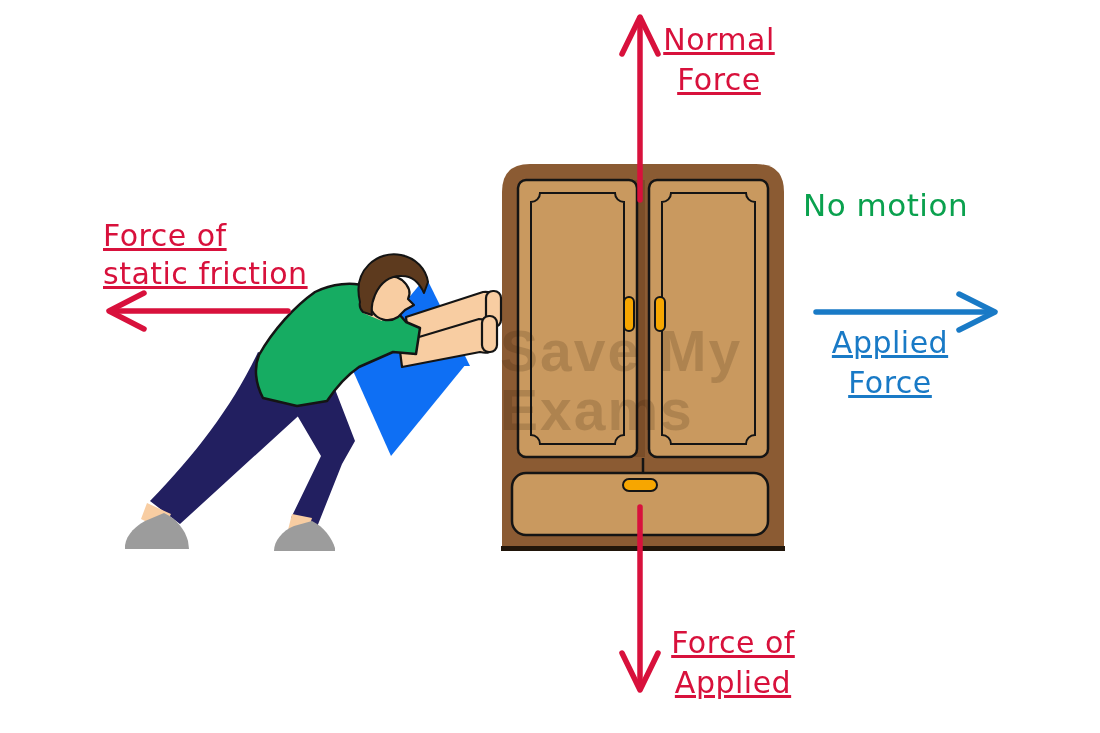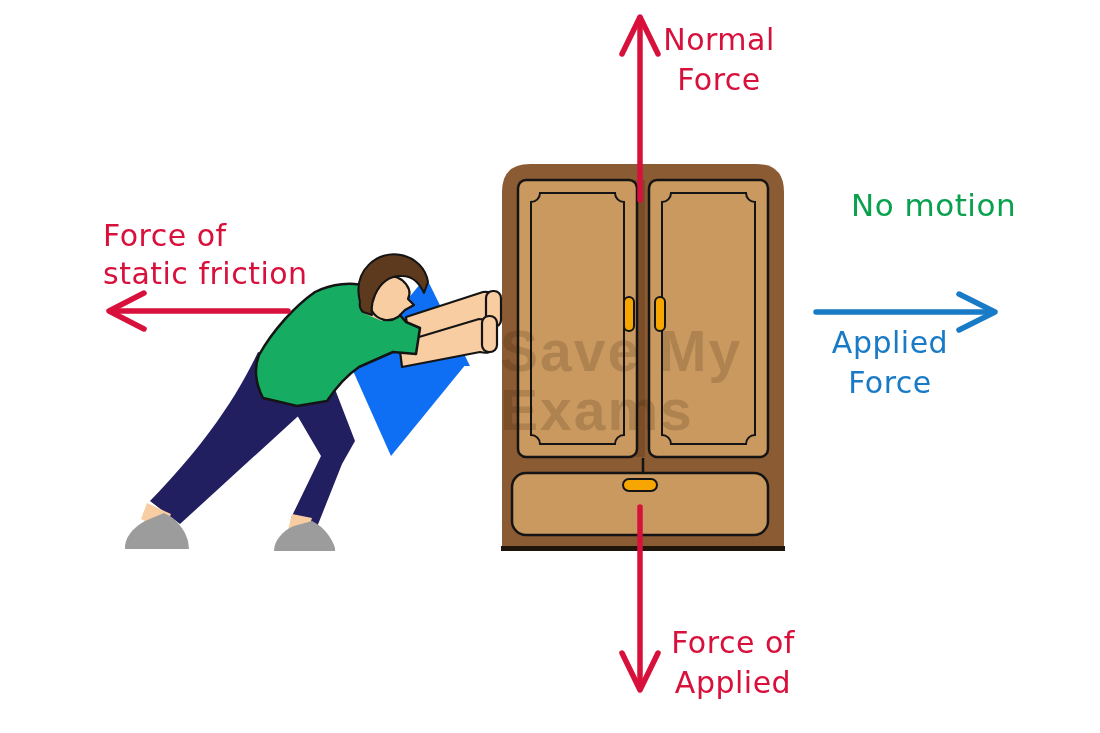--- a/index.html
+++ b/index.html
@@ -1,23 +1,23 @@
 <!DOCTYPE html>
 <html style="--bg: #ffffff; --red: #d8113c; --blue: #197ac6; --green: #0aa14e; --bolt: #0e6ff4; --frame: #8b5b33; --door: #c9995f; --doorgap: #7b4e29; --handle: #f7a600; --outline: #141414; --base: #20150a; --shirt: #16ac62; --pants: #221f60; --skin: #f8cda2; --hair: #5d3a1e; --shoe: #9c9c9c; --watermark: rgba(40,20,0,0.16);"><head>
 <meta charset="utf-8">
 <style>
   html,body{margin:0;padding:0;background:var(--bg,#fff);}
   #canvas{position:relative;width:1100px;height:733px;background:var(--bg,#fff);overflow:hidden;
           font-family:"DejaVu Sans",sans-serif;}
   #scene{position:absolute;left:0;top:0;}
   .lbl{position:absolute;font-size:30px;line-height:40px;letter-spacing:.5px;white-space:nowrap;}
-  .lbl span{display:block;}
+  .lbl span{display:block;text-decoration:underline;}
   .lbl-normal{left:619px;top:20px;width:200px;text-align:center;color:var(--red);}
   .lbl-friction{left:103px;top:217px;text-align:left;color:var(--red);line-height:38px;}
-  .lbl-nomotion{left:803px;top:185px;font-size:31px;color:var(--green);margin-left:48px;}
+  .lbl-nomotion{left:803px;top:185px;font-size:31px;color:var(--green);}
   .lbl-applied{left:790px;top:323px;width:200px;text-align:center;color:var(--blue);}
   .lbl-gravity{left:633px;top:623px;width:200px;text-align:center;color:var(--red);}
   .wm{font-family:"Liberation Sans","DejaVu Sans",sans-serif;font-weight:bold;letter-spacing:2px;}
 </style>
 </head>
 <body>
 
 <div id="canvas">
 
   <svg id="scene" width="1100" height="733" viewBox="0 0 1100 733">

